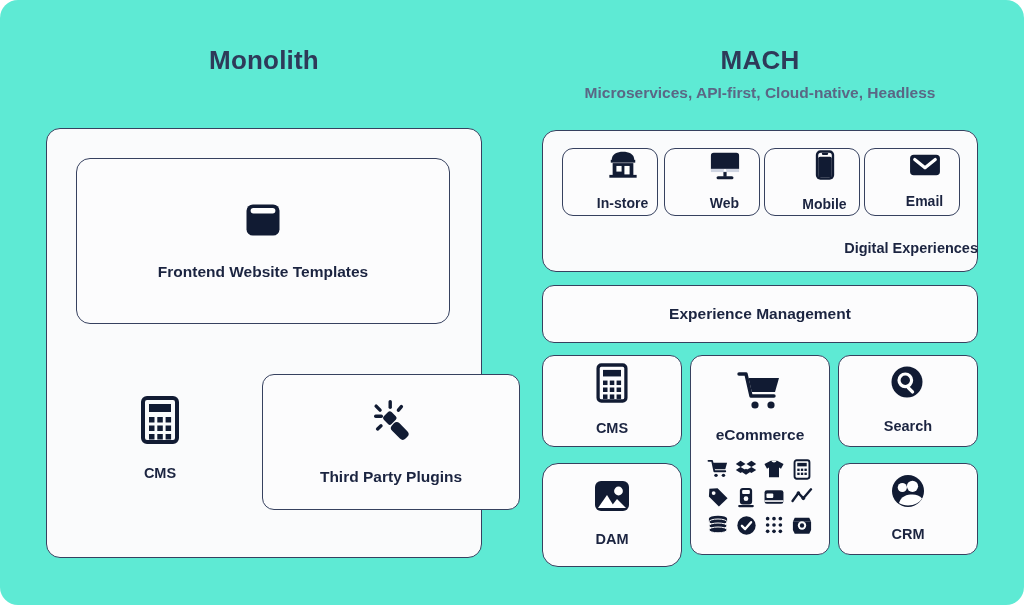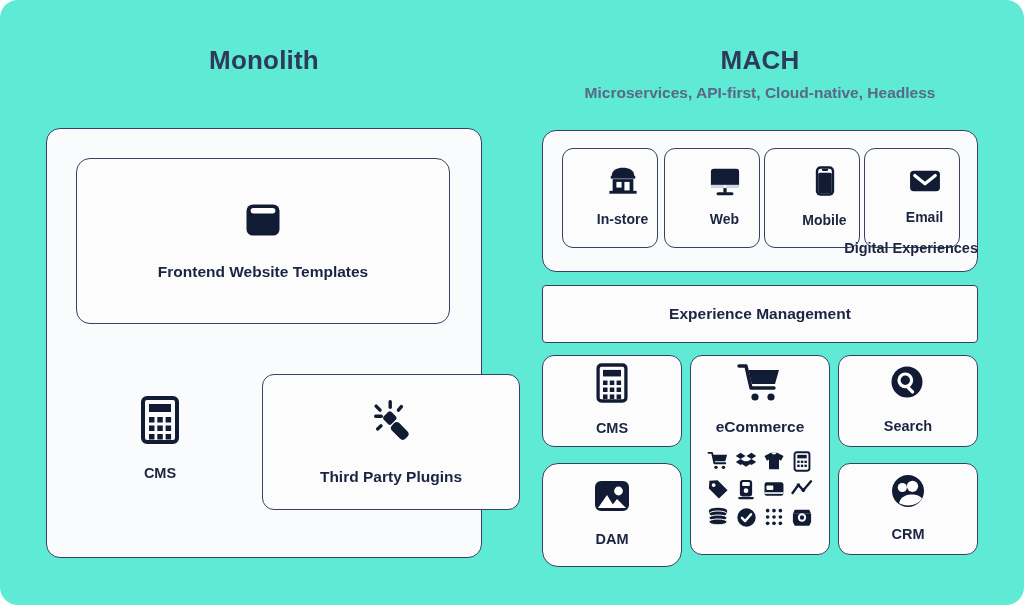--- a/index.html
+++ b/index.html
@@ -86,51 +86,51 @@
   }
   #cms-mono .card-label { margin-top: 13px; }
   #plugins-card { left: 262px; top: 374px; width: 258px; height: 136px; z-index: 5; }
   #plugins-card .card-label { margin-top: 16px; }
 
   
   #dx-panel { left: 542px; top: 130px; width: 436px; height: 142px; }
   .dx-card {
     position: absolute;
     top: 148px;
-    width: 96px; height: 100px;
+    width: 96px; height: 68px;
     border-radius: 11px;
     padding-left: 25px;
   }
   #dx-instore { left: 562px; }
   #dx-web     { left: 664px; }
   #dx-mobile  { left: 764px; }
   #dx-email   { left: 864px; }
   .dx-card .card-label { margin-top: 8px; font-size: 14px; }
   #dx-panel-label {
     position: absolute;
     left: 542px; top: 240px; width: 436px;
     text-align: right;
     font-size: 14.5px; font-weight: bold; color: #1b2440;
   }
 
-  #xm-bar { left: 542px; top: 285px; width: 436px; height: 58px; border-radius: 4px;
+  #xm-bar { left: 542px; top: 285px; width: 436px; height: 58px; border-radius: 12px;
             display:flex; align-items:center; justify-content:center; }
 
   #cms-card    { left: 542px; top: 355px; width: 140px; height: 92px; }
   #dam-card    { left: 542px; top: 463px; width: 140px; height: 104px; border-radius: 16px; }
   #search-card { left: 838px; top: 355px; width: 140px; height: 92px; }
   #crm-card    { left: 838px; top: 463px; width: 140px; height: 92px; }
   #cms-card .card-label,
   #dam-card .card-label,
   #search-card .card-label,
   #crm-card .card-label { margin-top: 9px; }
 
   #ecom-card {
     left: 690px; top: 355px; width: 140px; height: 200px;
-    justify-content: flex-start; padding-top: 6px;
+    justify-content: flex-start; padding-top: 14px;
   }
   #ecom-card .card-label { margin-top: 7px; }
   #ecom-grid {
     margin-top: 12px;
     display: grid;
     grid-template-columns: repeat(4, 26px);
     grid-auto-rows: 24px;
     gap: 4px 2px;
     justify-items: center;
     align-items: center;

